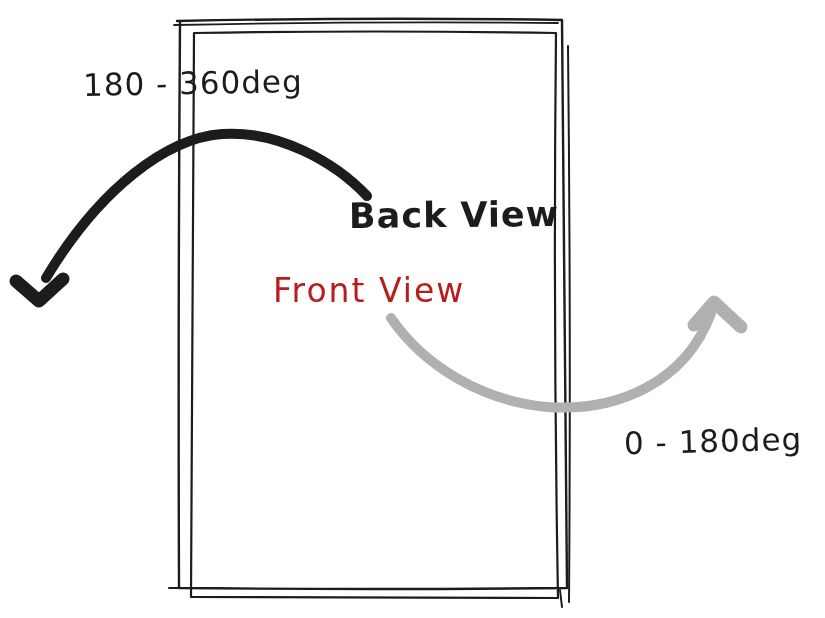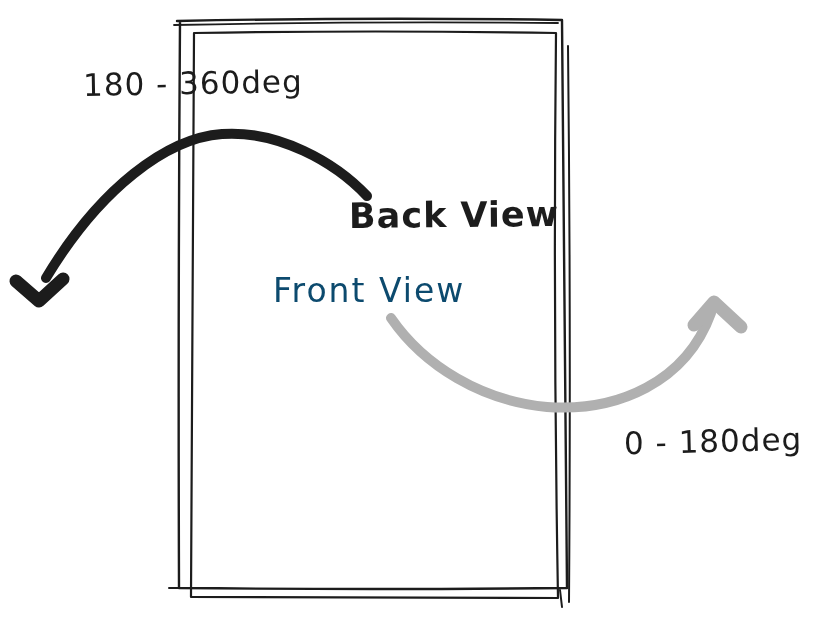--- a/index.html
+++ b/index.html
@@ -43,21 +43,21 @@
     font-size: 35px;
     font-weight: 700;
     letter-spacing: 1px;
     transform: rotate(-0.5deg);
   }
   .label-front-view {
     left: 273px;
     top: 274px;
     font-size: 33px;
     letter-spacing: 2px;
-    color: #0c4a6e;
+    color: #b91c1c;
   }
   .label-front-rotation {
     left: 624px;
     top: 426px;
     font-size: 31px;
     letter-spacing: 1px;
     transform: rotate(-1.5deg);
   }
 </style>
 </head>

